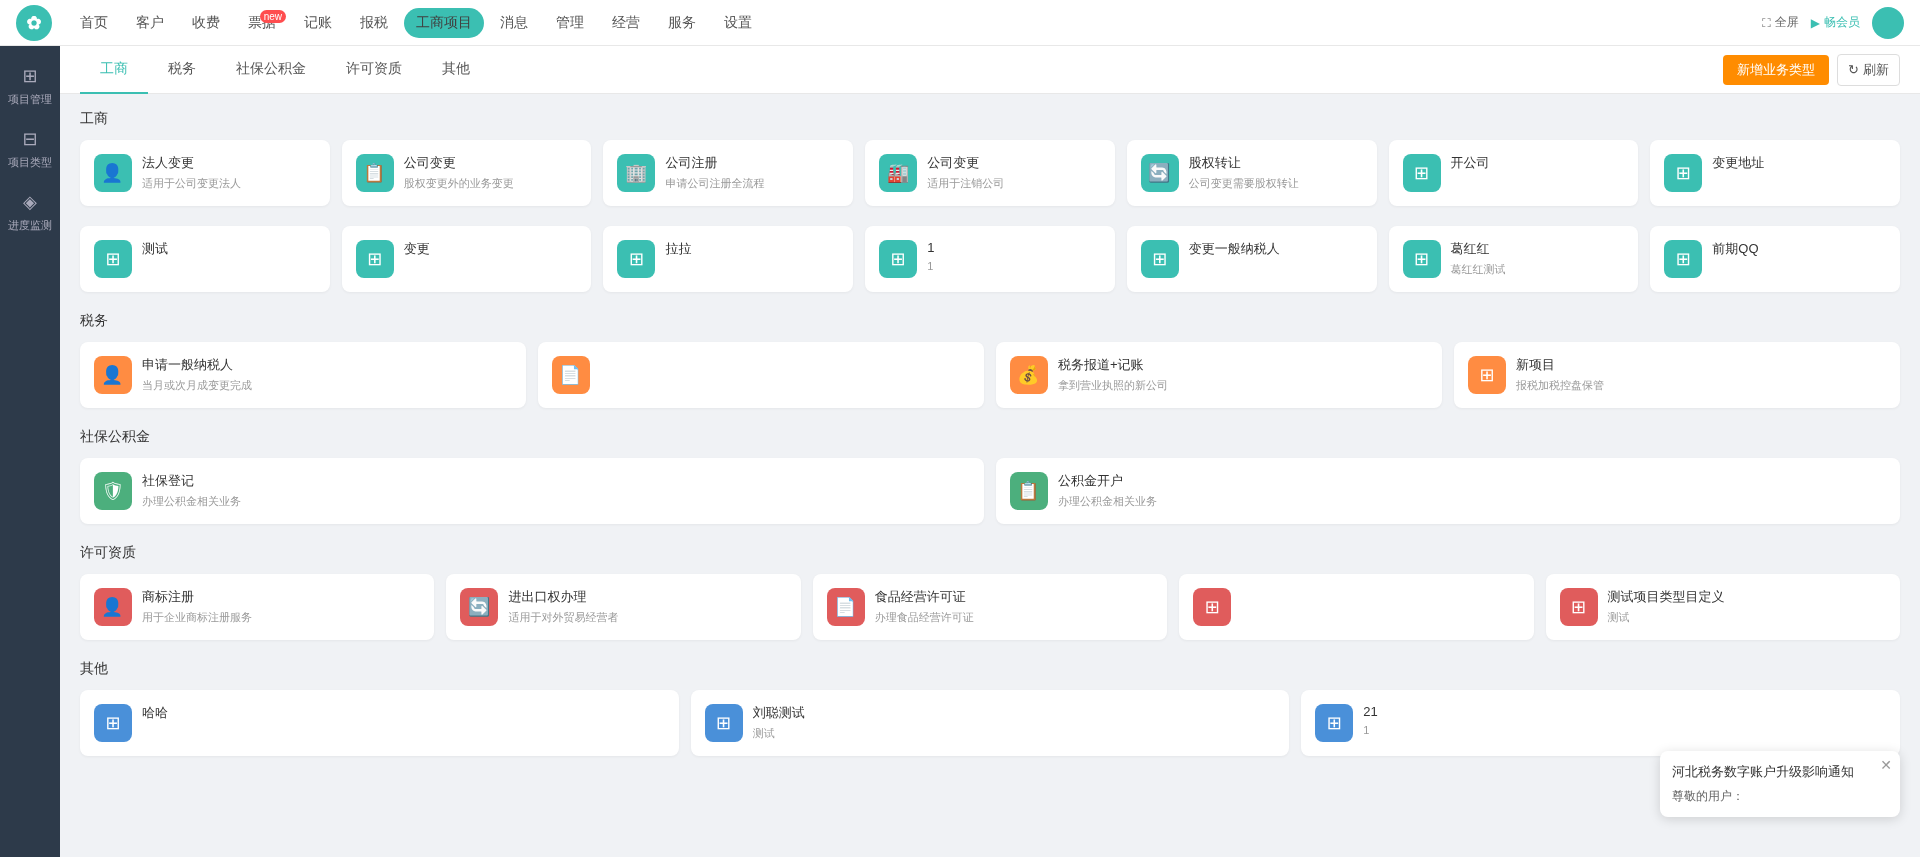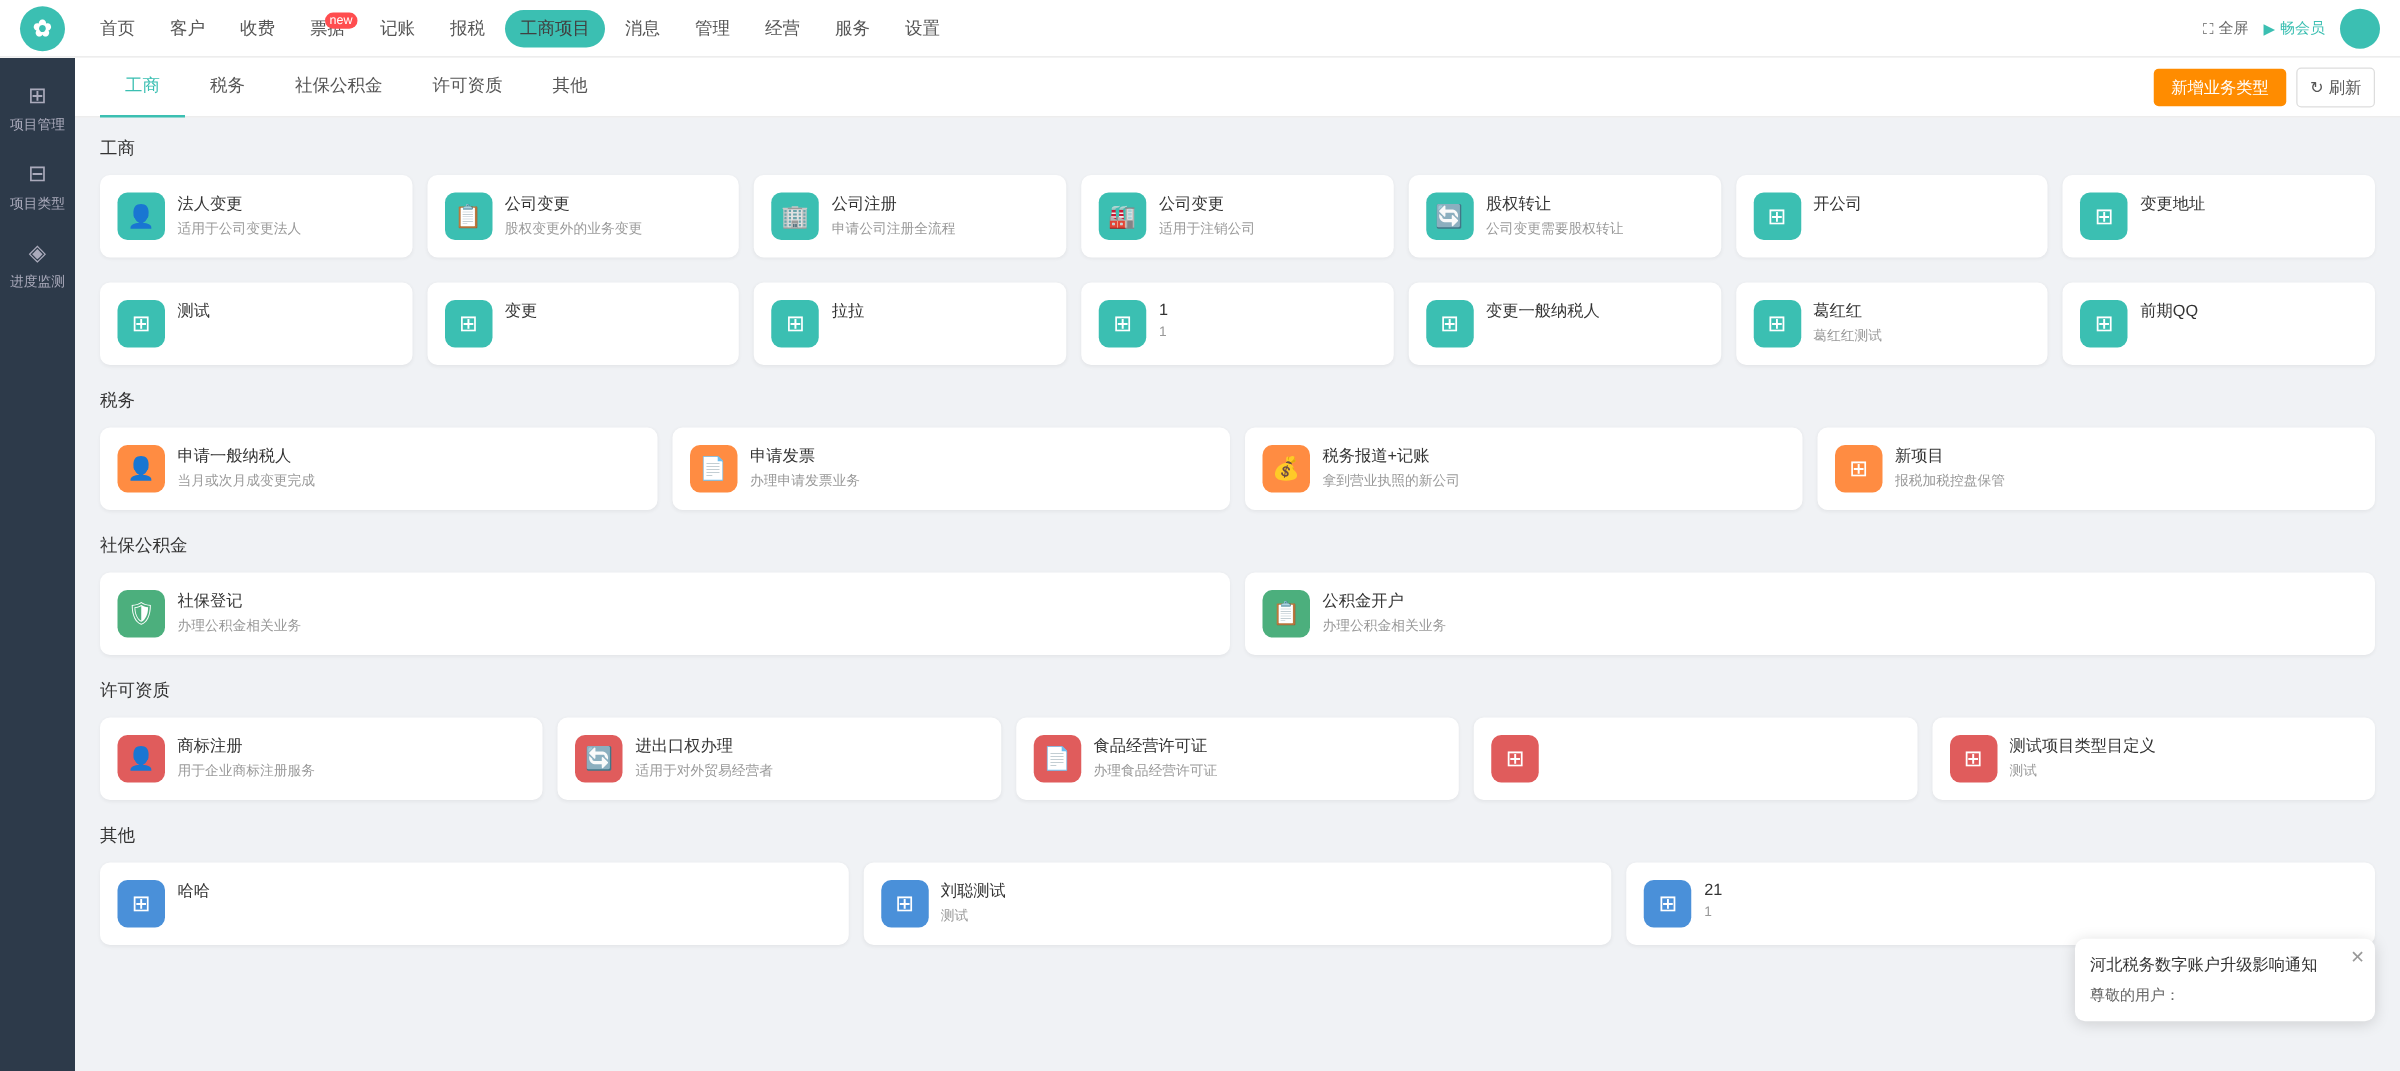--- a/index.html
+++ b/index.html
@@ -414,24 +414,20 @@
         <div class="service-card">
           <div class="card-icon" style="background:#ff8c42">👤</div>
           <div class="card-info">
             <div class="card-name">申请一般纳税人</div>
             <div class="card-desc">当月或次月成变更完成</div>
           </div>
         </div>
 
         <div class="service-card">
           <div class="card-icon" style="background:#ff8c42">📄</div>
-          <div class="card-info">
-            <div class="card-name">申请发票</div>
-            <div class="card-desc">办理申请发票业务</div>
-          </div>
         </div>
 
         <div class="service-card">
           <div class="card-icon" style="background:#ff8c42">💰</div>
           <div class="card-info">
             <div class="card-name">税务报道+记账</div>
             <div class="card-desc">拿到营业执照的新公司</div>
           </div>
         </div>
 

